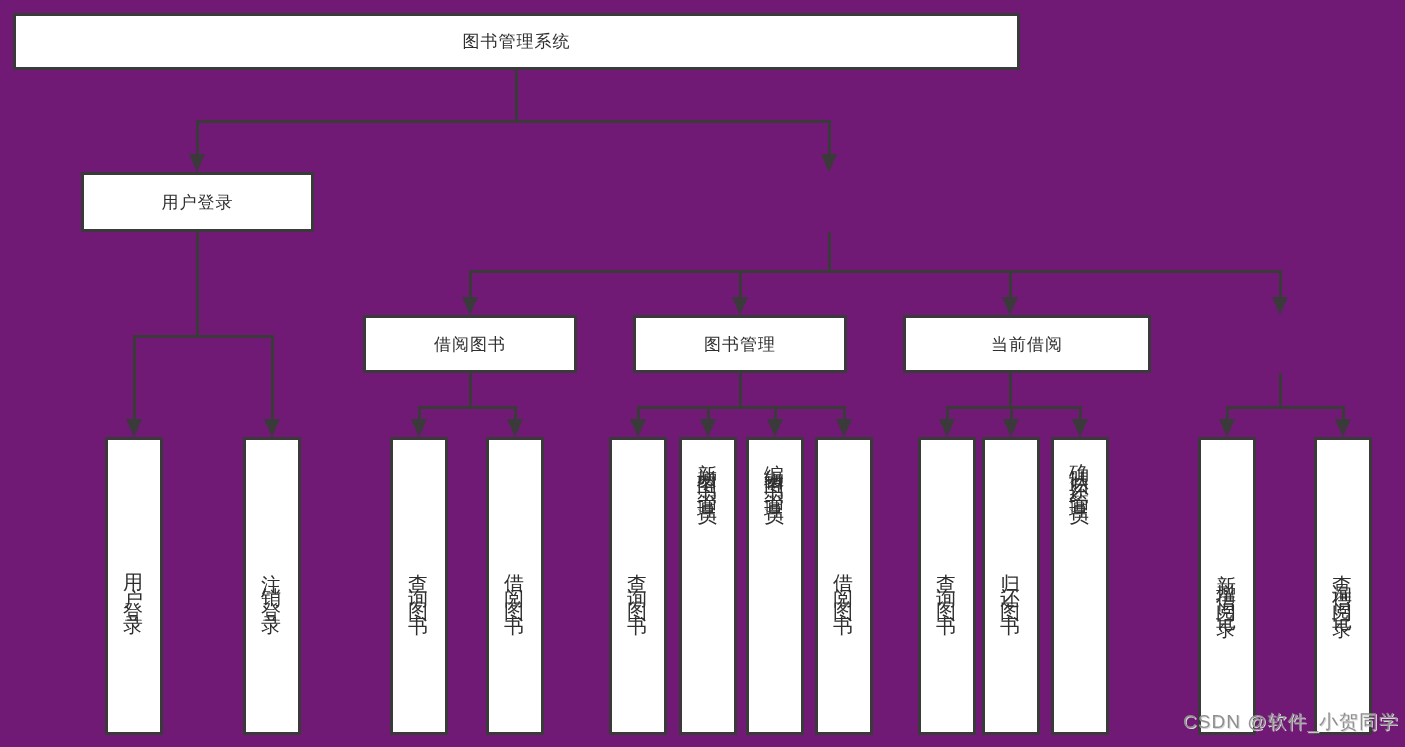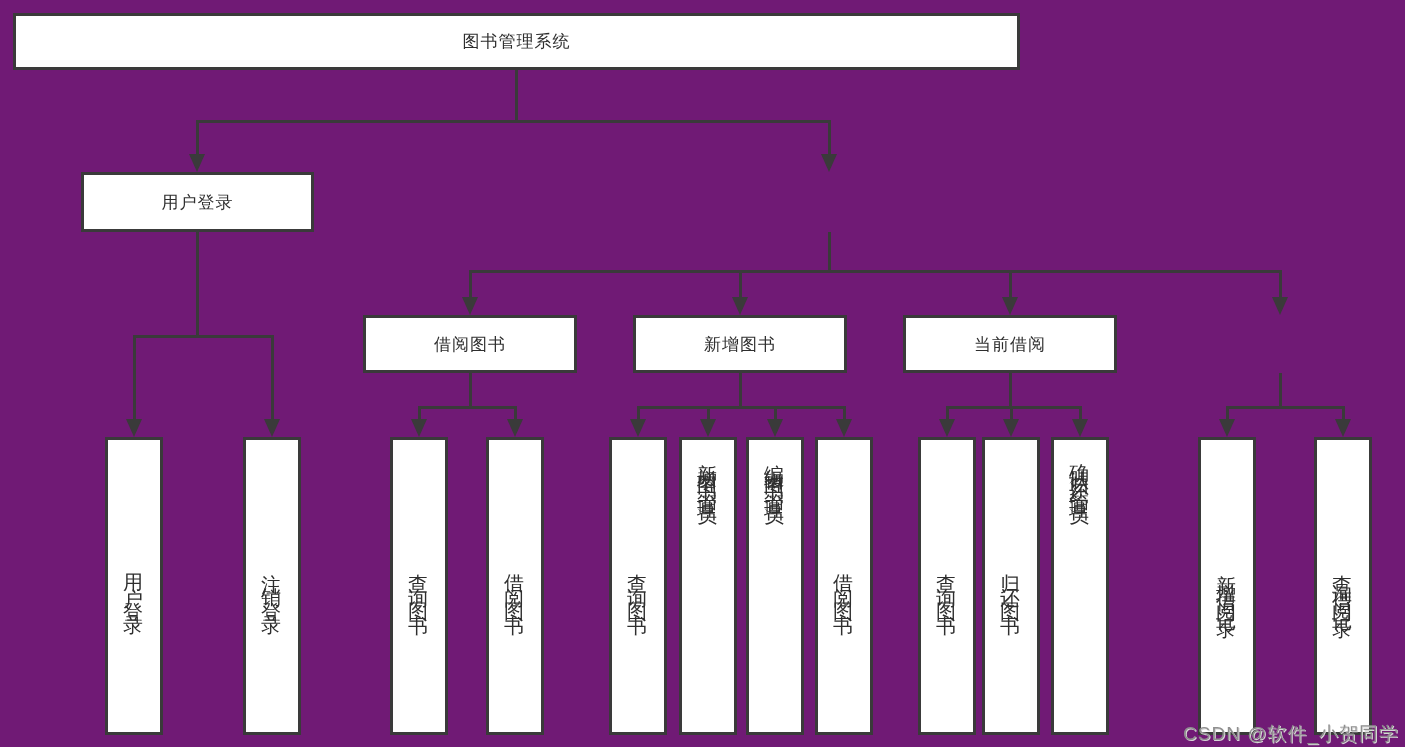--- a/index.html
+++ b/index.html
@@ -39,21 +39,21 @@
   .arrow {
     position: absolute;
     width: 0; height: 0;
     border-left: 8px solid transparent;
     border-right: 8px solid transparent;
     border-top: 18px solid #3a3a3a;
   }
   .watermark {
     position: absolute;
     right: 6px;
-    bottom: 0;
+    bottom: 12px;
     font-size: 19px;
     color: #8f8f8f;
     text-shadow: 1px 1px 0 #d6d6d6;
     letter-spacing: 1px;
     white-space: nowrap;
     text-align: center;
   }
 </style>
 </head>
 <body>
@@ -90,23 +90,23 @@
   <div class="vline" style="left:1278.5px; top:270px; height:30px;"></div>
   <div class="arrow" style="left:462px; top:297px;"></div>
   <div class="arrow" style="left:732px; top:297px;"></div>
   <div class="arrow" style="left:1002px; top:297px;"></div>
   <div class="arrow" style="left:1272px; top:297px;"></div>
 
   <div class="box" style="left:363px; top:315px; width:214px; height:58px;">
     <span>借阅图书</span>
   </div>
   <div class="box" style="left:633px; top:315px; width:214px; height:58px;">
-    <span>新增图书</span>
+    <span>图书管理</span>
   </div>
-  <div class="box" style="left:903px; top:315px; width:214px; height:58px;">
+  <div class="box" style="left:903px; top:315px; width:248px; height:58px;">
     <span>当前借阅</span>
   </div>
 
   <div class="vline" style="left:468.5px; top:373px; height:36px;"></div>
   <div class="hline" style="left:417.5px; top:406px; width:99px;"></div>
   <div class="vline" style="left:417.5px; top:406px; height:16px;"></div>
   <div class="vline" style="left:513.5px; top:406px; height:16px;"></div>
   <div class="arrow" style="left:411px; top:419px;"></div>
   <div class="arrow" style="left:507px; top:419px;"></div>
 

